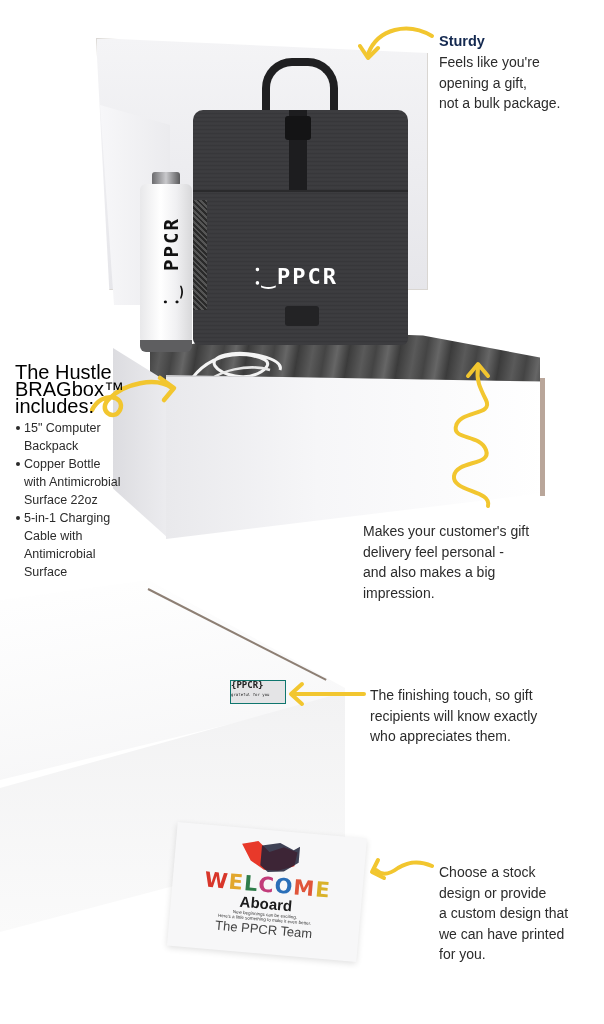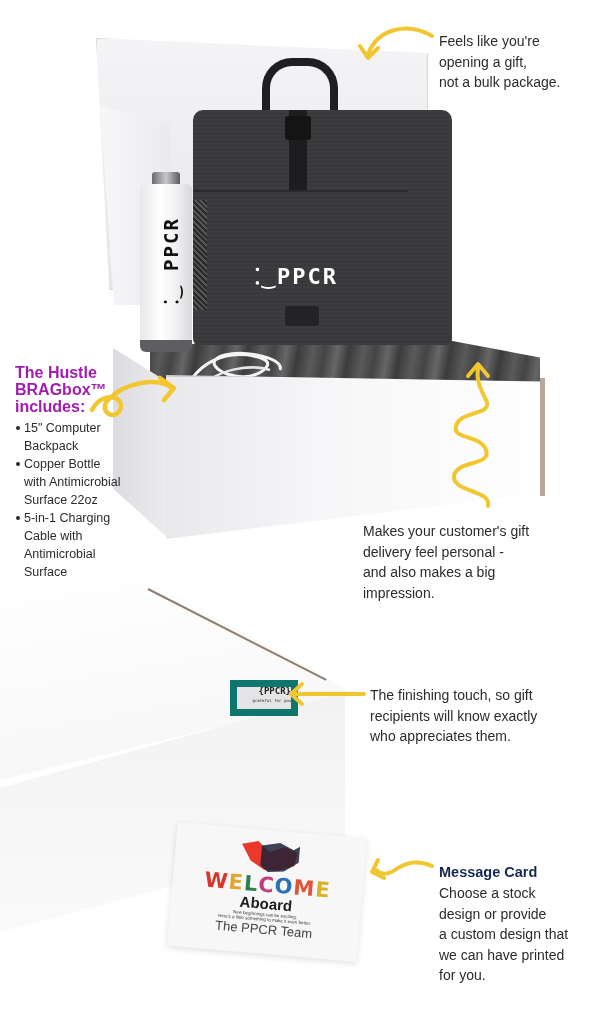--- a/index.html
+++ b/index.html
@@ -25,23 +25,23 @@
     }
     .callout-body {
       color: #2b2b2b;
       font-size: 14px;
       line-height: 20.5px;
       white-space: pre-line;
     }
 
     
     .includes-title {
-      color: #a21caf;
-      font-weight: 700;
-      font-size: 16px;
+      color: #000000;
+      font-weight: 400;
+      font-size: 20px;
       line-height: 17px;
       white-space: pre-line;
     }
     .includes-list {
       list-style: none;
       margin: 4px 0 0 0;
       padding: 0;
       font-size: 12.5px;
       line-height: 18px;
       color: #2b2b2b;
@@ -72,45 +72,44 @@
     }
     .box-side {
       background: linear-gradient(90deg, #dcdce0 0%, #ececef 100%);
     }
     .paper {
       background: repeating-linear-gradient(100deg, #3c3c3c 0px, #5a5a5a 14px, #444 26px, #666 38px, #3a3a3a 50px);
     }
     .backpack {
       background: repeating-linear-gradient(180deg, #3a3a3d 0px, #3e3e41 2px, #353538 4px);
       border-radius: 10px 10px 6px 6px;
-      padding-left: 44px;
     }
     .bottle {
       background: linear-gradient(90deg, #e8e8ea 0%, #ffffff 40%, #f0f0f2 70%, #d8d8da 100%);
       border-radius: 6px;
     }
     .pixel-logo {
       color: #ffffff;
       font-family: "DejaVu Sans Mono", monospace;
       font-weight: 700;
       letter-spacing: 2px;
     }
     .closed-box-top {
       background: linear-gradient(170deg, #ffffff 0%, #f5f5f6 100%);
     }
     .closed-box-side {
       background: linear-gradient(180deg, #f2f2f3 0%, #fafafa 100%);
     }
     .sticker {
       background: #e4e4e6;
-      border: 7px solid #0f766e;
+      border: 1px solid #0f766e;
       color: #222;
       font-family: "DejaVu Sans Mono", monospace;
       font-size: 7px;
-      text-align: right;
+      text-align: left;
       line-height: 9px;
     }
     .card {
       background: #f7f7f8;
       box-shadow: 0 2px 6px rgba(0,0,0,0.12);
       transform: rotate(5deg);
       transform-origin: center;
       text-align: center;
     }
     .welcome-word {
@@ -190,20 +189,21 @@
     <path d="M74 8 L88 18 L78 30" fill="none" stroke="#f2c62f" stroke-width="4.5" stroke-linecap="round" stroke-linejoin="round"></path>
   </svg>
 
   <svg class="abs" style="left:448px;top:360px;" width="60" height="152" viewBox="0 0 60 152">
     <path d="M40 146 C 44 130, 4 132, 6 116 C 8 100, 44 106, 38 90 C 32 74, 4 80, 8 66 C 12 50, 46 56, 38 40 C 32 28, 28 20, 30 8" fill="none" stroke="#f2c62f" stroke-width="4" stroke-linecap="round"></path>
     <path d="M20 16 L30 4 L40 16" fill="none" stroke="#f2c62f" stroke-width="4" stroke-linecap="round" stroke-linejoin="round"></path>
   </svg>
 </div>
 
 <div class="abs" style="left:439px;top:31px;width:165px;">
+  <div class="callout-title">Sturdy</div>
   <div class="callout-body">Feels like you're
 opening a gift,
 not a bulk package.</div>
 </div>
 
 <div class="abs" style="left:15px;top:364px;width:130px;">
   <div class="includes-title">The Hustle
 BRAGbox™
 includes:</div>
   <ul class="includes-list">
@@ -261,19 +261,18 @@
   <div class="tiny">Here's a little something to make it even better.</div>
   <div class="team">The PPCR Team</div>
 </div>
 
 <svg class="abs" style="left:368px;top:852px;" width="66" height="40" viewBox="0 0 66 40">
   <path d="M64 14 C 50 8, 40 10, 30 16 C 22 22, 14 24, 8 18" fill="none" stroke="#f2c62f" stroke-width="4" stroke-linecap="round"></path>
   <path d="M10 8 L4 20 L16 26" fill="none" stroke="#f2c62f" stroke-width="4" stroke-linecap="round" stroke-linejoin="round"></path>
 </svg>
 
 <div class="abs" style="left:439px;top:862px;width:165px;">
-  <div class="callout-title">Message Card</div>
   <div class="callout-body">Choose a stock
 design or provide
 a custom design that
 we can have printed
 for you.</div>
 </div>
 
 </body></html>

